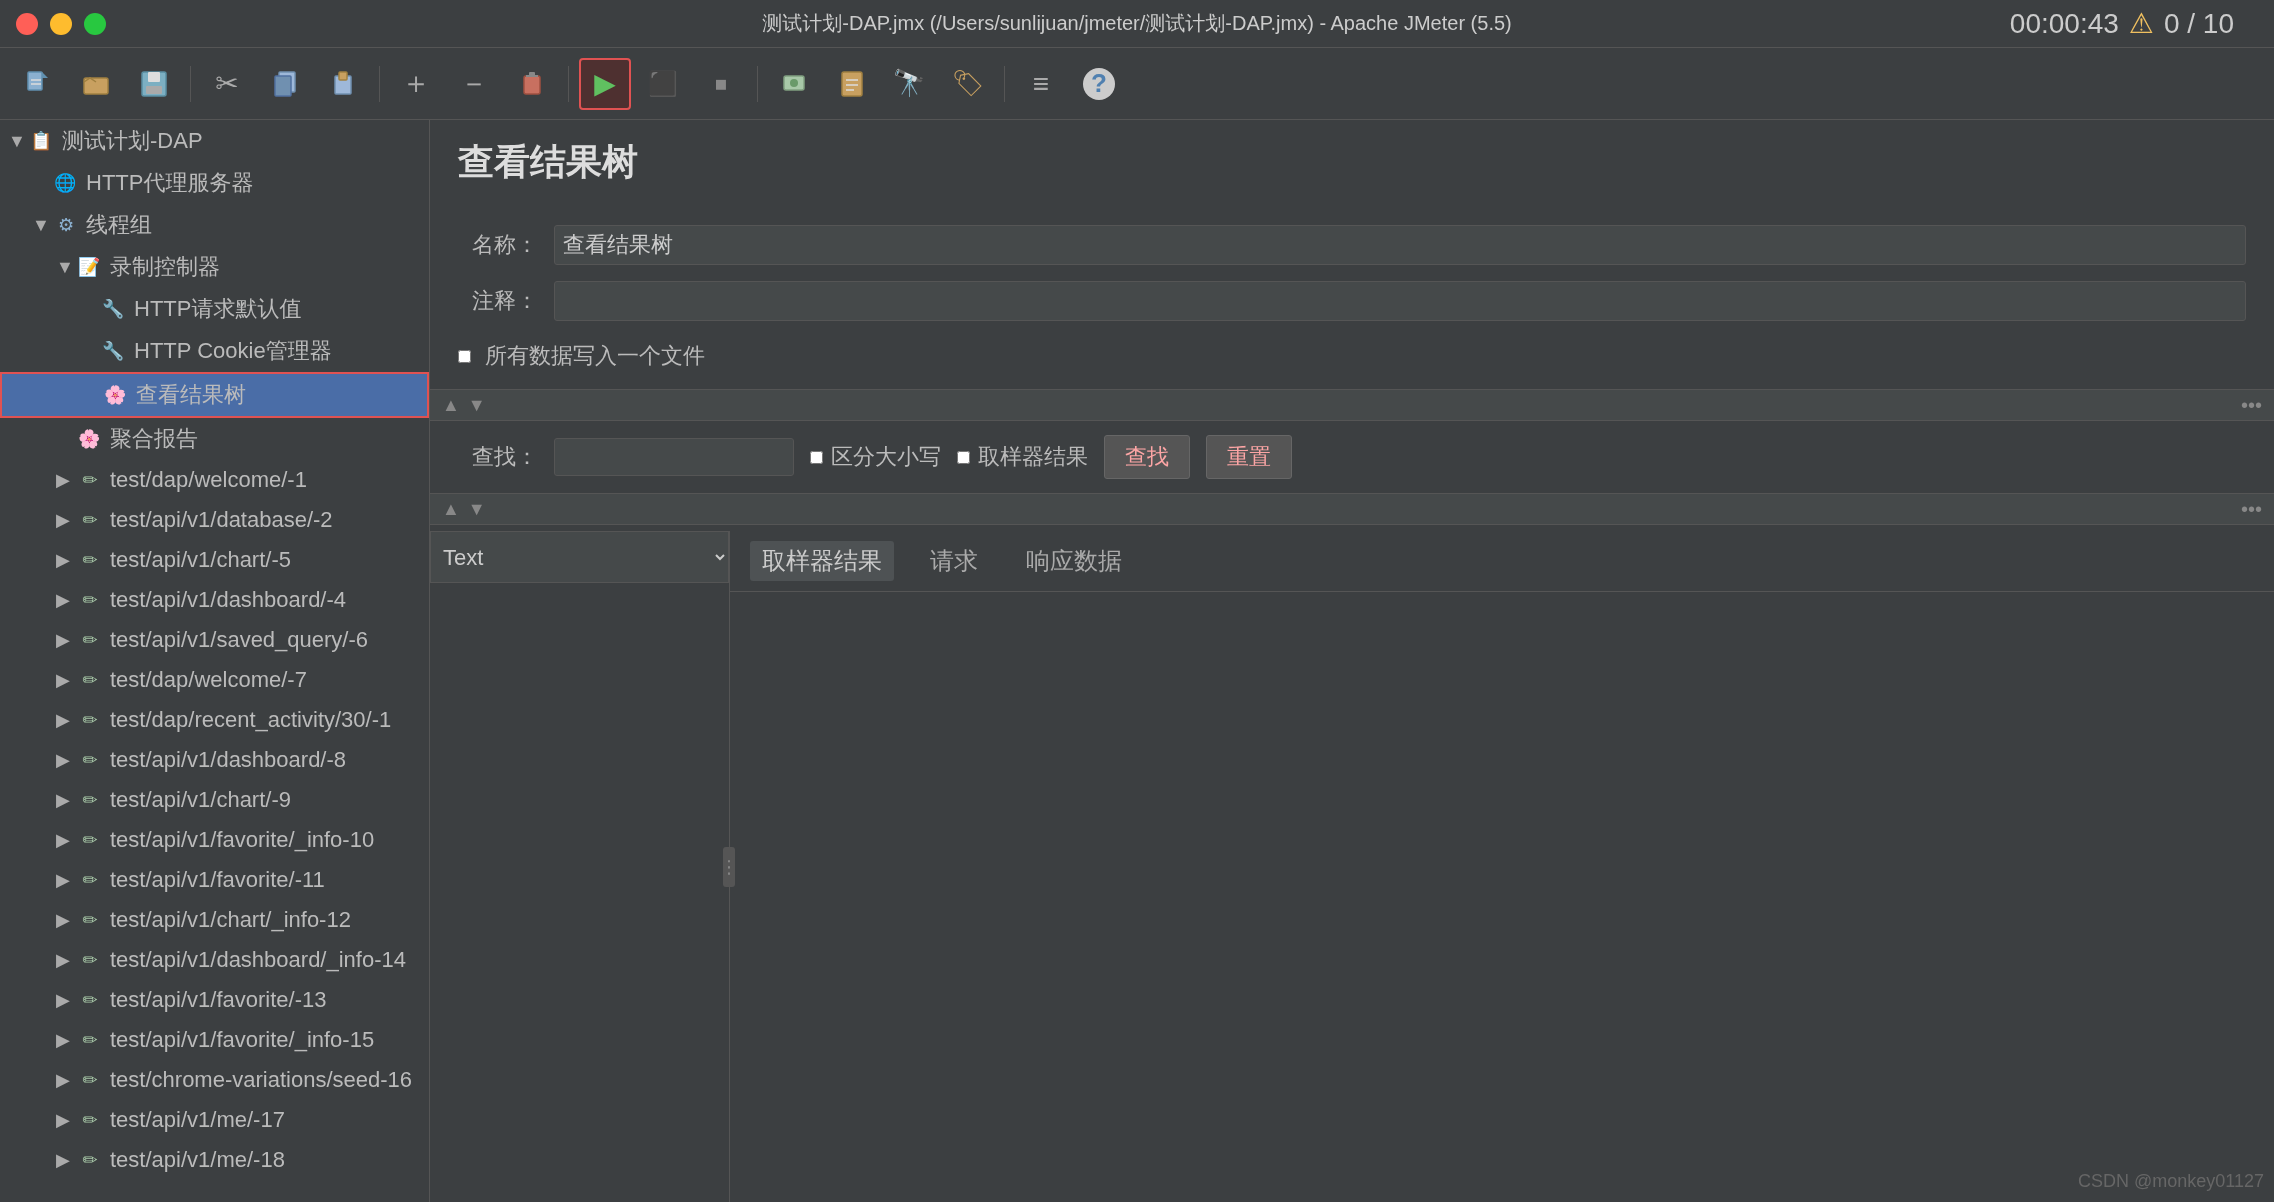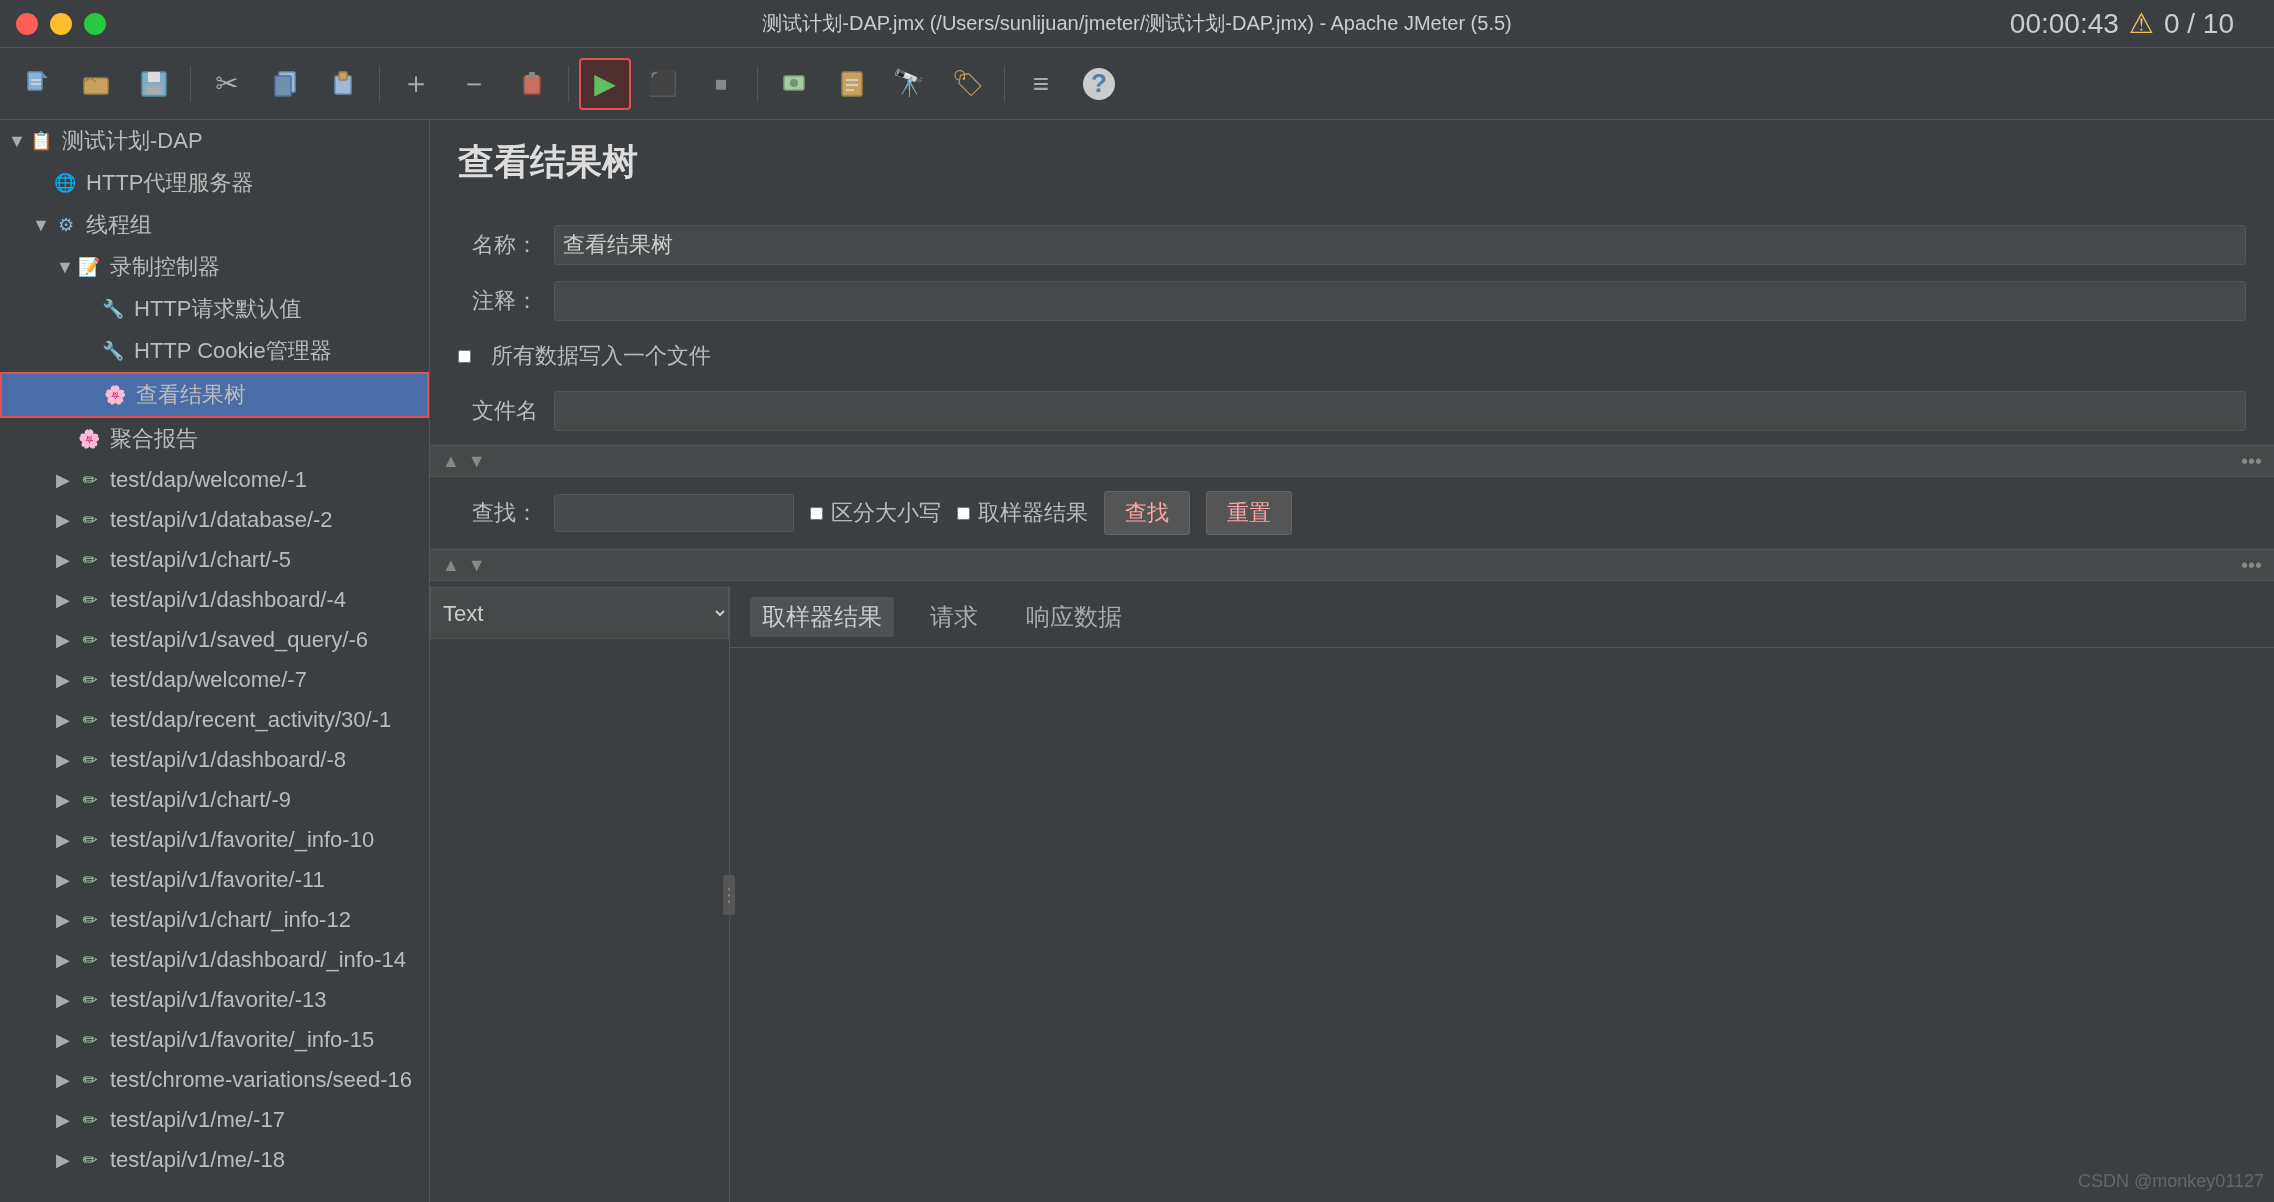--- a/index.html
+++ b/index.html
@@ -175,21 +175,21 @@
       color: #cccccc;
       font-size: 22px;
       padding: 0 8px;
       outline: none;
     }
 
     .checkbox-row {
       padding: 12px 28px;
       display: flex;
       align-items: center;
-      gap: 20px;
+      gap: 14px;
     }
     .checkbox-row label {
       font-size: 22px;
       color: #bbbbbb;
     }
 
     .divider-bar {
       height: 32px;
       background: #45494a;
       border-top: 1px solid #555;
@@ -584,24 +584,20 @@
     <div class="form-row">
       <span class="form-label">注释：</span>
       <input class="form-input" type="text" style="">
     </div>
 
     <div class="checkbox-row">
       <input type="checkbox" style="">
       <label>所有数据写入一个文件</label>
     </div>
 
-    <div class="form-row">
-      <span class="form-label">文件名</span>
-      <input class="form-input" type="text" style="">
-    </div>
 
     <div class="divider-bar">
       <div class="divider-arrows">
         <span>▲</span>
         <span>▼</span>
       </div>
       <div class="divider-dots">•••</div>
     </div>
 
     <div class="search-row">

